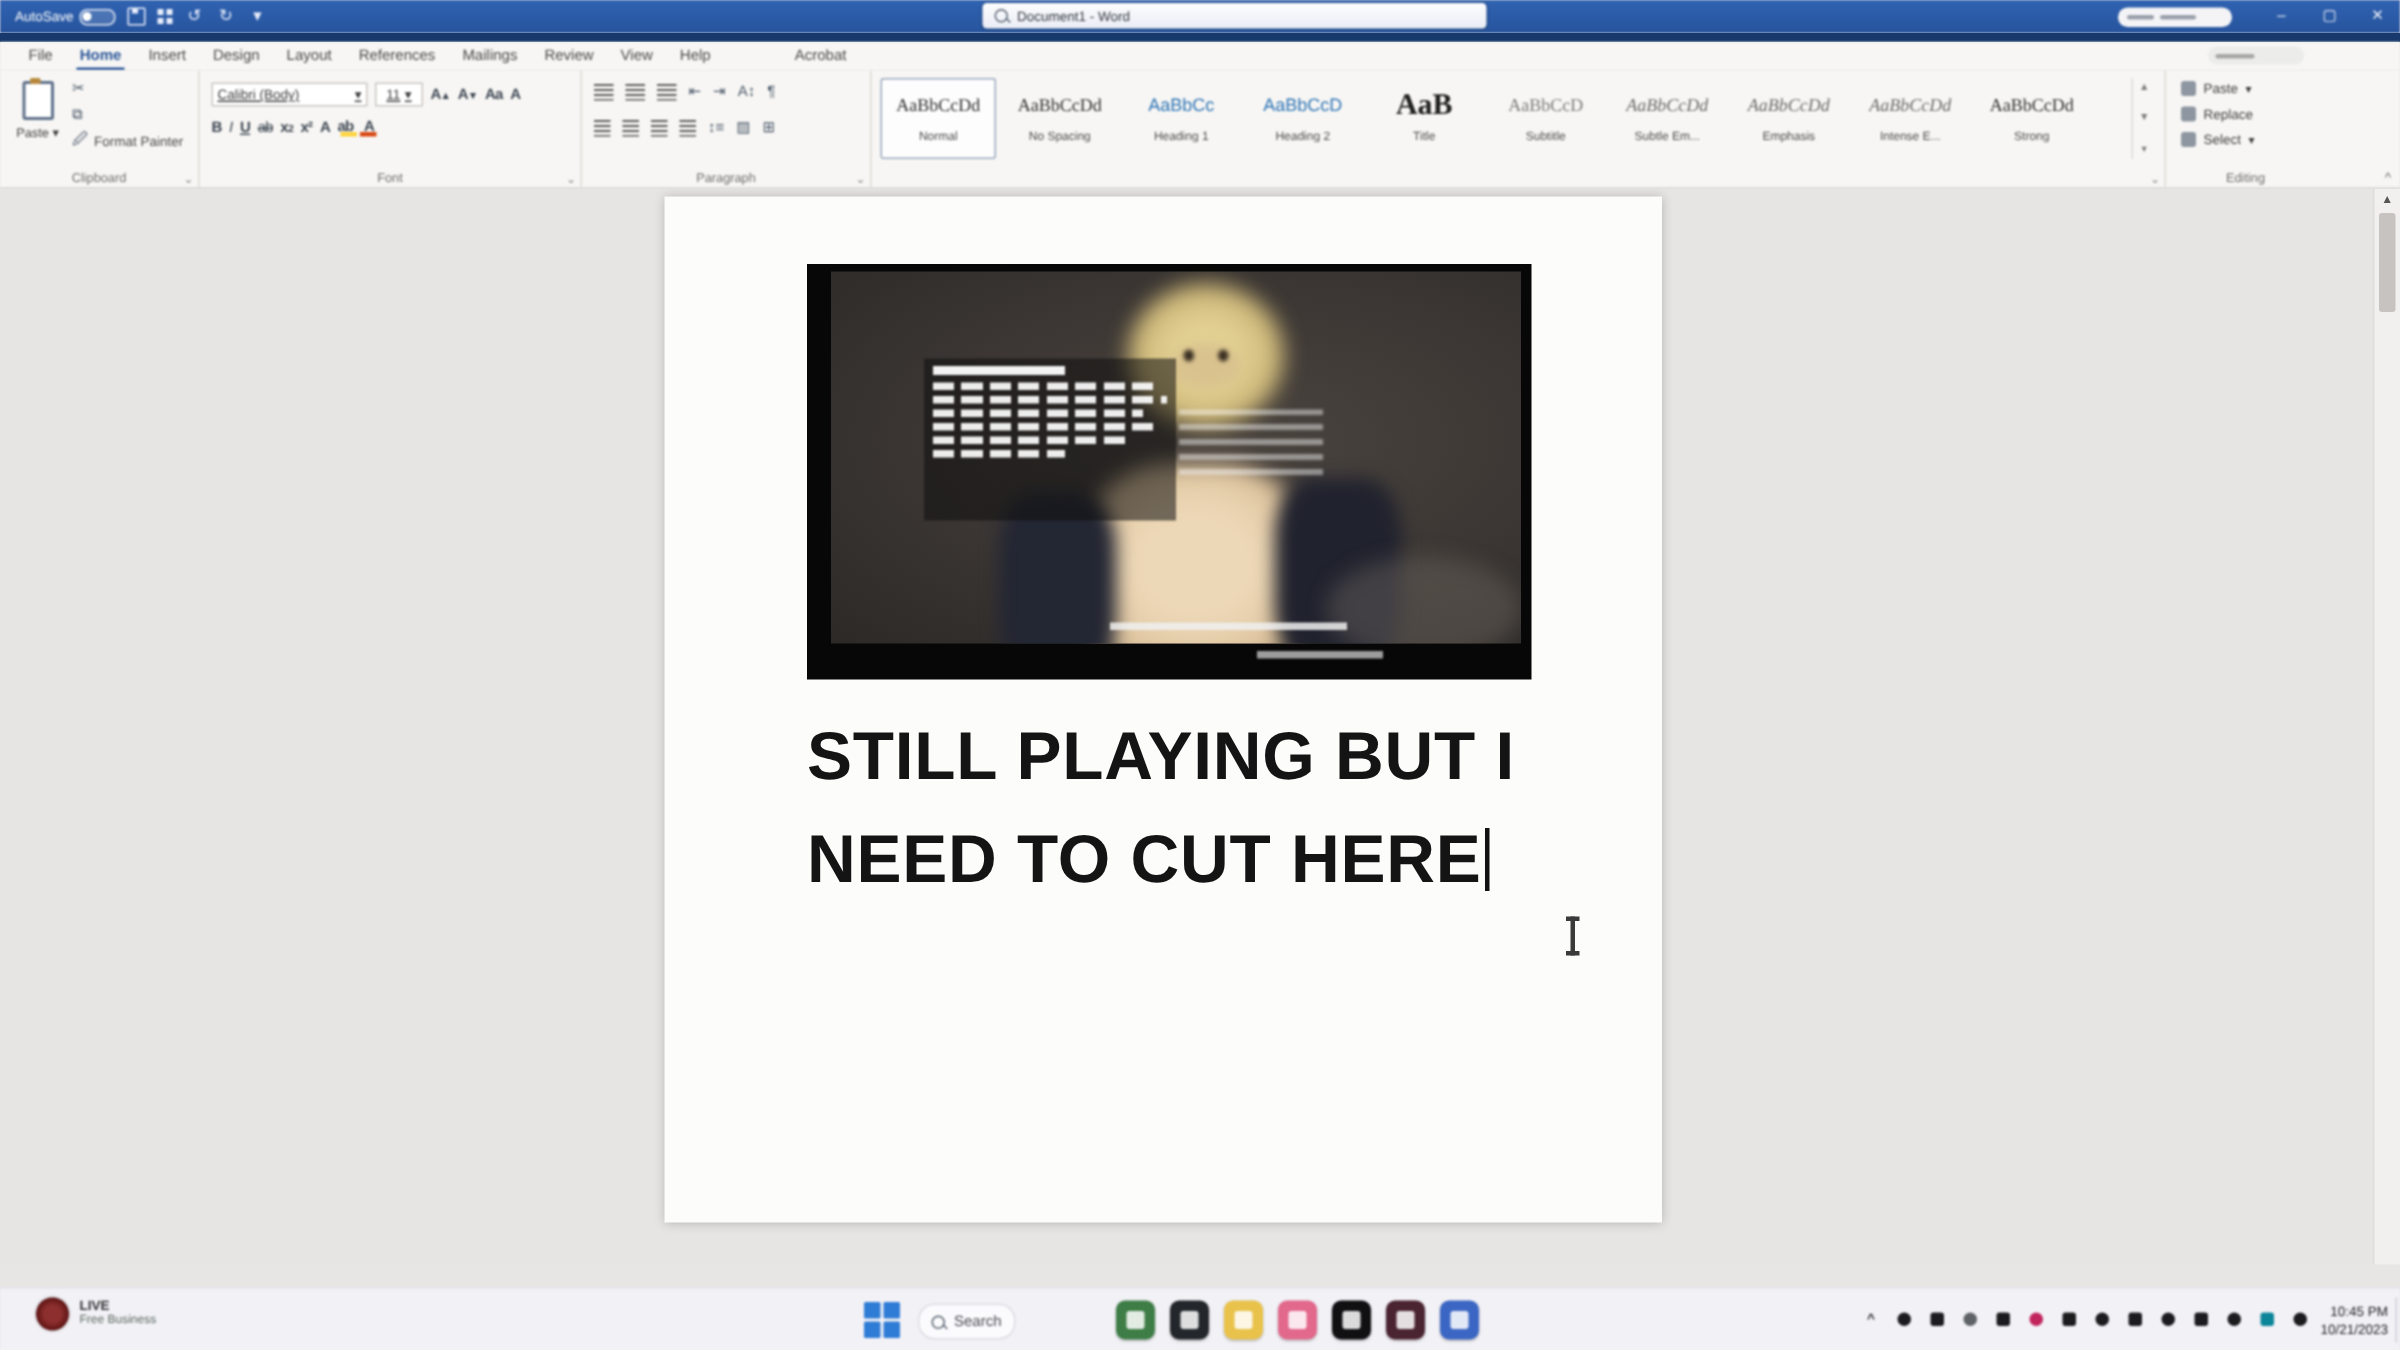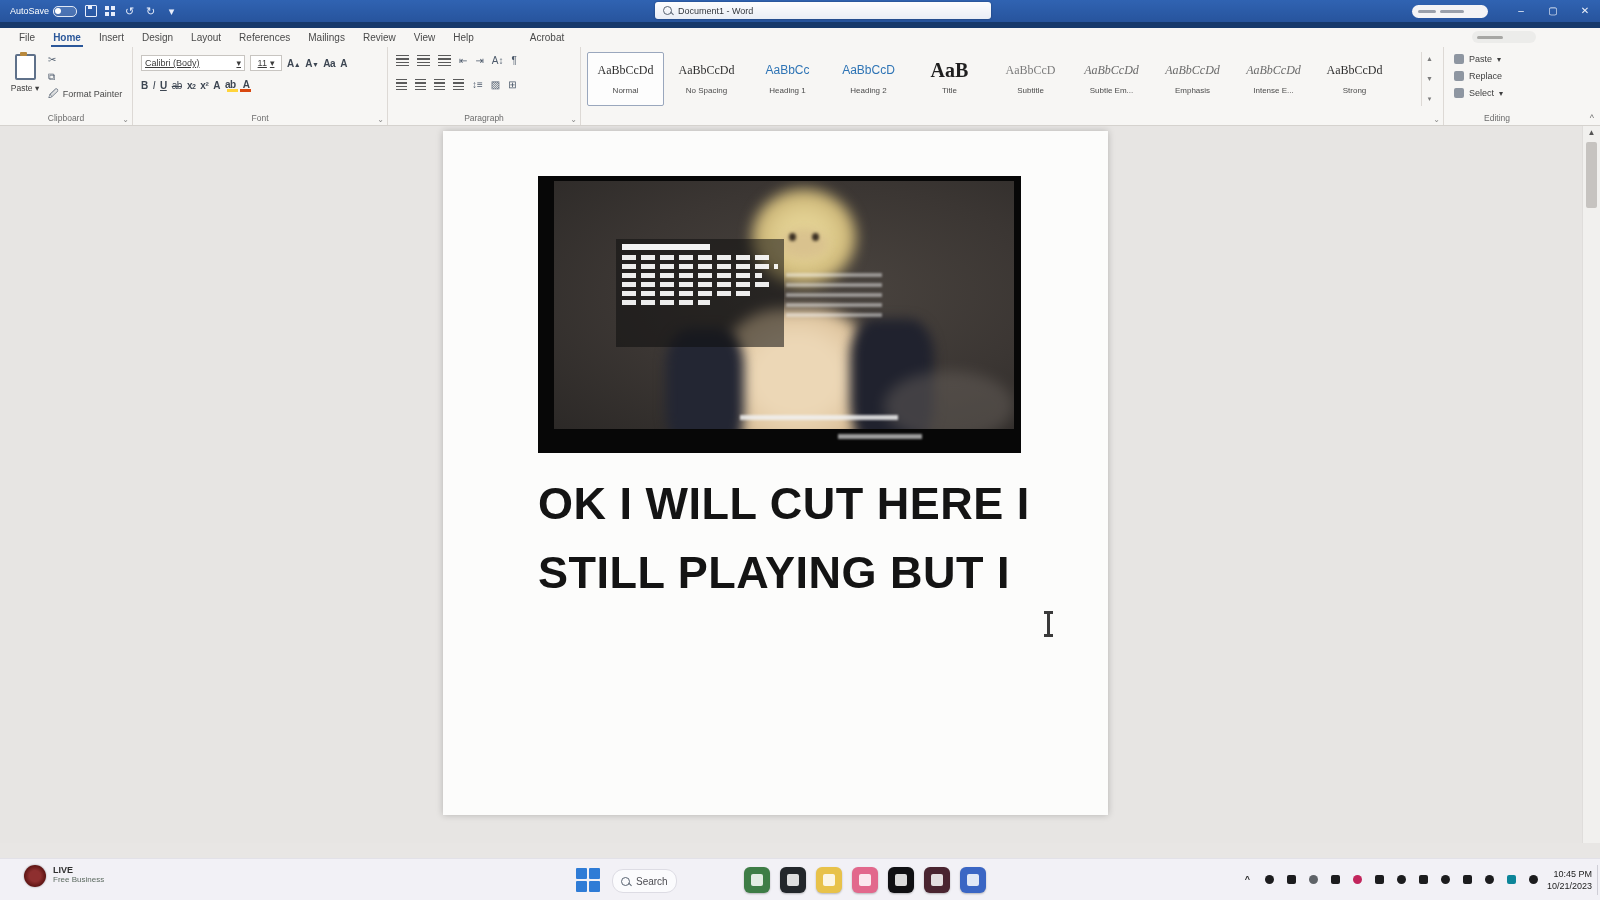--- a/index.html
+++ b/index.html
@@ -404,22 +404,22 @@
             <div class="mrow" style="width:88px"></div>
           </div>
           <div id="menu-frag"></div>
           <div class="soft" id="bg-blob"></div>
           <div class="subtl" style="left:186px;top:234px;width:158px;"></div>
         </div>
         <div class="subtl" style="left:300px;top:258px;width:84px;background:rgba(220,220,220,.7);"></div>
       </div>
 
       <div id="doc-text" class="fz2">
-          <div>OK I WILL CUT HERE I</div>
           <div>STILL PLAYING BUT I</div>
+          <div>NEED TO CUT HERE<span class="caret"></span></div>
         </div>
       <div id="ibeam"></div>
     </div>
   </div>
 
   <div id="vscroll">
     <div class="arr">▲</div>
     <div class="thumb"></div>
   </div>
 

